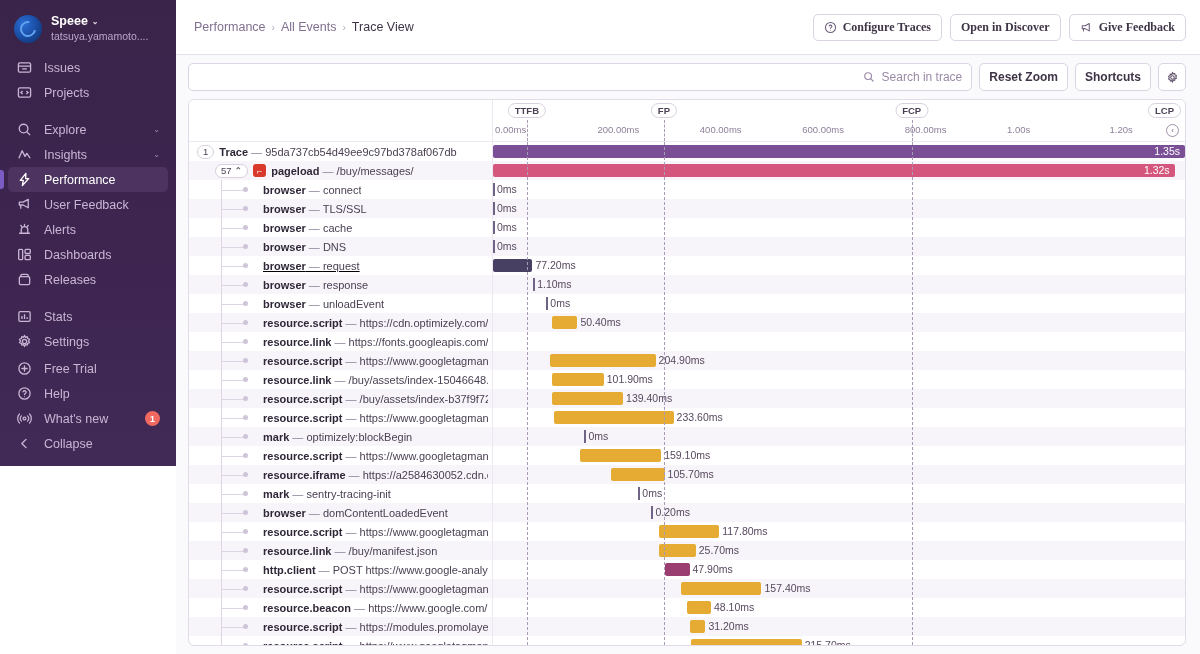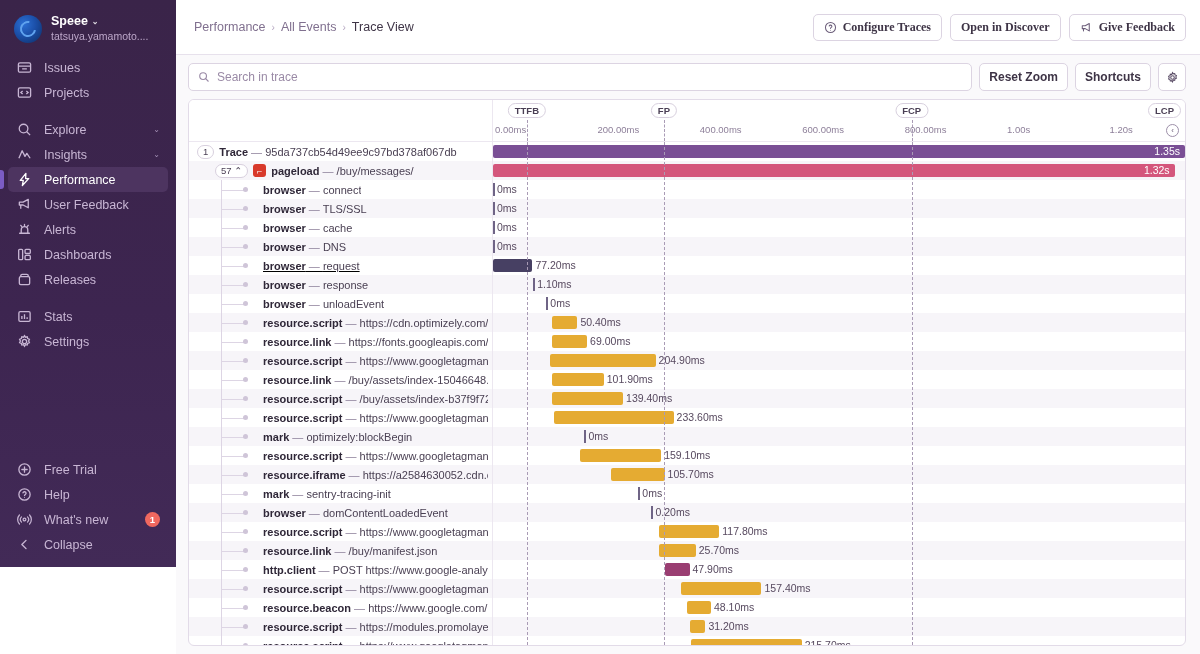--- a/index.html
+++ b/index.html
@@ -6,21 +6,21 @@
   html, body {
     width: 1200px; height: 654px;
     font-family: "Liberation Sans", sans-serif;
     background: #ffffff;
     overflow: hidden;
   }
   .app { display: flex; width: 1200px; height: 654px; }
 
   
   .sidebar {
-    width: 176px; height: 567px; flex: 0 0 176px;
+    width: 176px; height: 466px; flex: 0 0 176px;
     background: linear-gradient(180deg, #3a2449 0%, #3d2550 55%, #422a57 100%);
     display: flex; flex-direction: column;
     padding-top: 10px;
     position: relative;
   }
   .org-block { display: flex; align-items: center; gap: 9px; padding: 4px 12px 12px 14px; cursor: pointer; }
   .org-logo {
     width: 28px; height: 28px; flex: 0 0 28px; border-radius: 50%;
     background: radial-gradient(circle at 35% 32%, #2b6fd4 0%, #1b4fa8 45%, #0d2d63 100%);
     position: relative;
@@ -77,21 +77,21 @@
     display: flex; align-items: center; gap: 6px; padding: 0 10px;
     font-size: 12px; font-weight: bold; color: #3e3446; cursor: pointer; white-space: nowrap;
   }
   .btn svg { width: 13px; height: 13px; display: block; color: #6d5f7b; }
 
   .searchbar {
     height: 44px; flex: 0 0 44px; display: flex; align-items: center; gap: 7px; padding: 0 14px 0 12px;
   }
   .search-input {
     flex: 1 1 auto; height: 28px; background: #fff; border: 1px solid #dcd4e2; border-radius: 5px;
-    display: flex; align-items: center; gap: 7px; padding: 0 9px; min-width: 0;
+    display: flex; align-items: center; gap: 7px; padding: 0 9px; min-width: 0; justify-content: flex-end;
   }
   .search-input svg { width: 12px; height: 12px; color: #9a8aa6; flex: 0 0 12px; }
   .search-input .ph { font-size: 12px; color: #9a8aa6; }
   .btn-sm { height: 28px; border: 1px solid #dcd4e2; background: #fff; border-radius: 5px; display: flex; align-items: center; justify-content: center; padding: 0 9px; font-size: 12px; font-weight: bold; color: #3e3446; cursor: pointer; white-space: nowrap; }
   .btn-icon { width: 28px; padding: 0; }
   .btn-icon svg { width: 13px; height: 13px; color: #5a4c66; }
 
   
   .trace-panel {
     flex: 1 1 auto; margin: 0 14px 8px 12px; background: #fff;
@@ -555,24 +555,20 @@
           </div>
           <div class="row">
             <div class="left">
               <div class="tree-v"></div>
               <div class="connector"></div>
               <div class="conn-dot"></div>
               <div style="display: flex; align-items: center; gap: 5px; padding-left: 74px; min-width: 0px;">
                 <span class="rowlabel"><b>resource.link</b><span class="dash"> — </span><span>https://fonts.googleapis.com/early…</span></span>
               </div>
             </div>
-            <div class="right">
-              <div class="bar resource" style="left: 8.5%; width: 5.1%;"></div>
-              <div class="dur" style="left: calc(13.6% + 3px);">69.00ms</div>
-            </div>
           </div>
           <div class="row zebra">
             <div class="left">
               <div class="tree-v"></div>
               <div class="connector"></div>
               <div class="conn-dot"></div>
               <div style="display: flex; align-items: center; gap: 5px; padding-left: 74px; min-width: 0px;">
                 <span class="rowlabel"><b>resource.script</b><span class="dash"> — </span><span>https://www.googletagmanager.c…</span></span>
               </div>
             </div>

